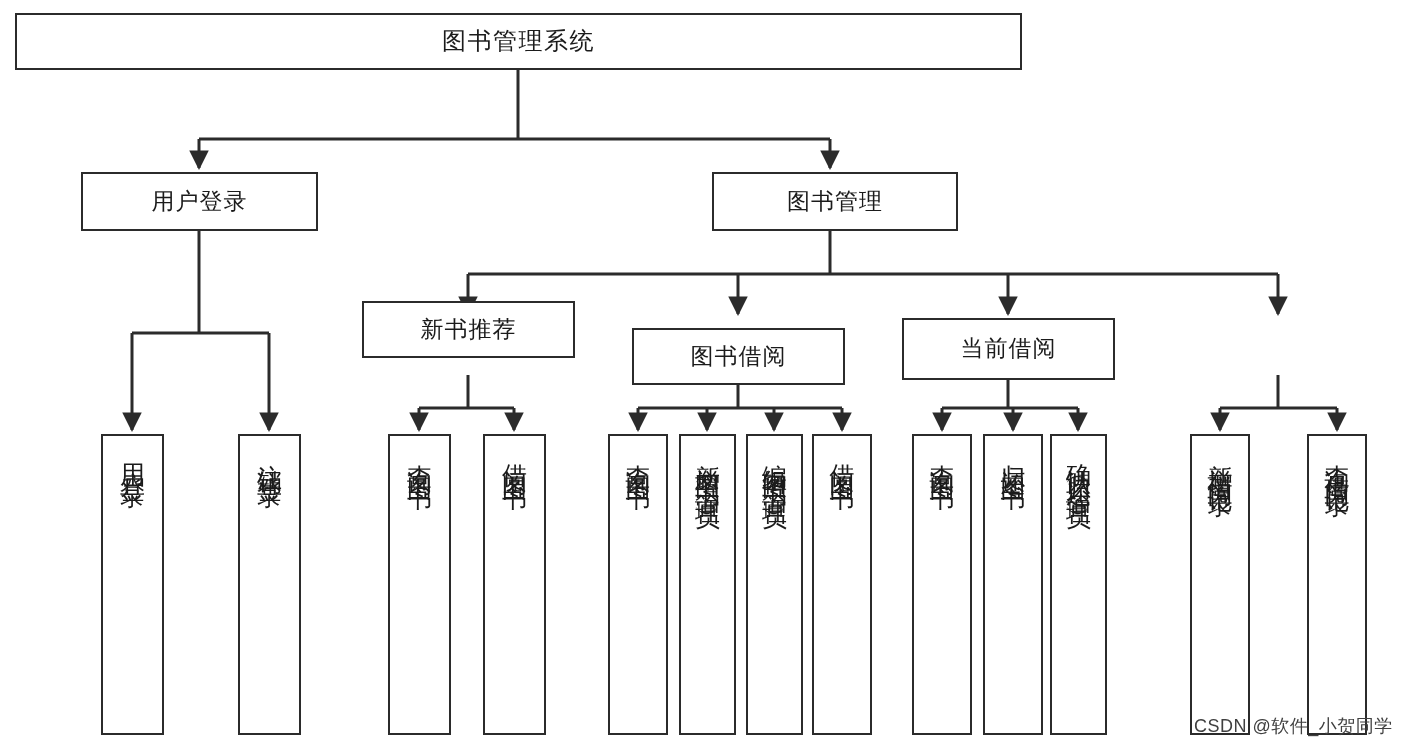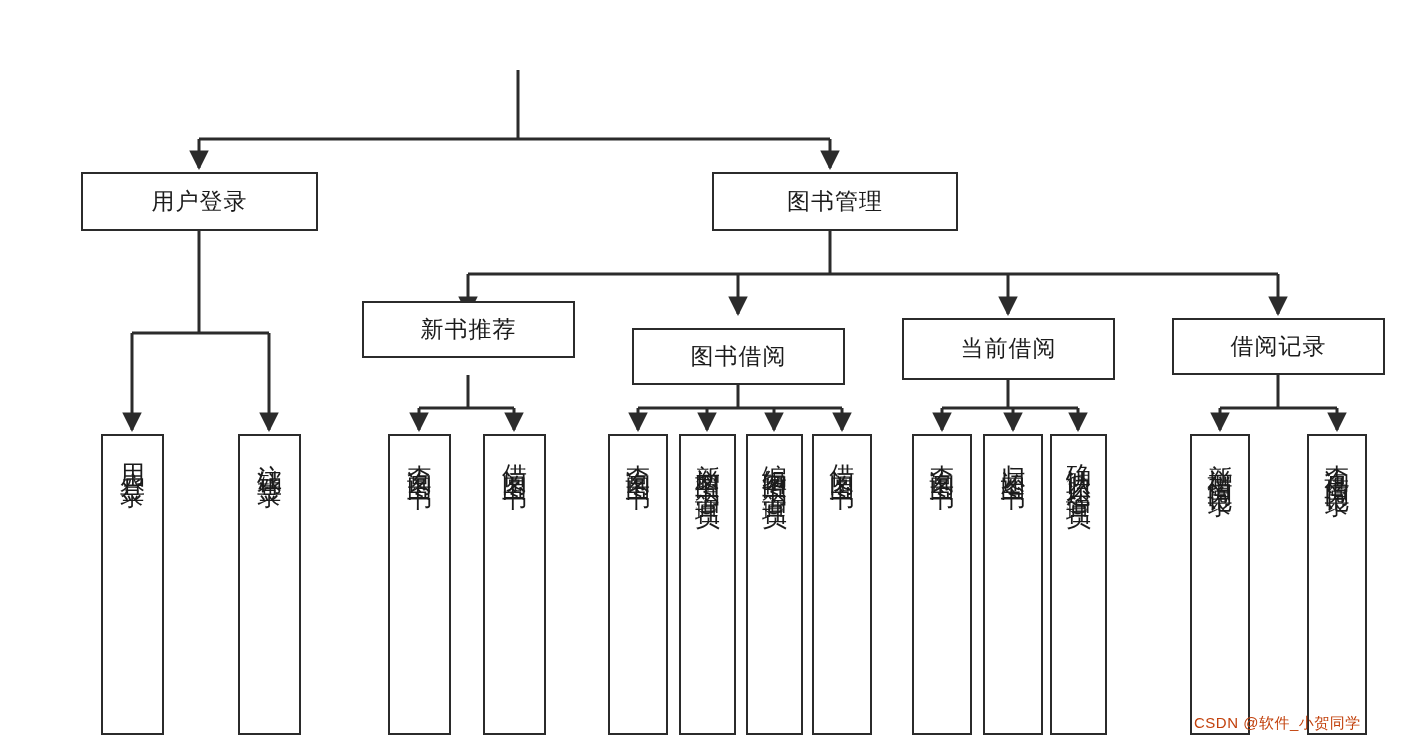--- a/index.html
+++ b/index.html
@@ -63,22 +63,22 @@
     letter-spacing: 7px;
     line-height: 1;
     white-space: nowrap;
   }
   .node.v.tall .lbl {
     letter-spacing: 6px;
     font-size: 25px;
   }
   .watermark {
     position: absolute;
-    font-size: 15px;
-    color: #c2410c;
+    font-size: 18px;
+    color: #404040;
     letter-spacing: 0.5px;
     white-space: nowrap;
     font-family: "Liberation Sans", "DejaVu Sans", sans-serif;
   }
 </style>
 </head>
 <body>
 
 <div id="canvas">
 
@@ -125,40 +125,40 @@
       <path d="M 1013 408 L 1013 430" marker-end="url(#arrow)"></path>
       <path d="M 1078 408 L 1078 430" marker-end="url(#arrow)"></path>
 
       <path d="M 1278 375 L 1278 408"></path>
       <path d="M 1220 408 L 1337 408"></path>
       <path d="M 1220 408 L 1220 430" marker-end="url(#arrow)"></path>
       <path d="M 1337 408 L 1337 430" marker-end="url(#arrow)"></path>
     </g>
   </svg>
 
+  <div class="node h root" style="left:15px; top:13px; width:1007px; height:57px;">
+    <span class="lbl">图书管理系统</span>
+  </div>
 
   <div class="node h" style="left:81px; top:172px; width:237px; height:59px;">
     <span class="lbl">用户登录</span>
   </div>
   <div class="node h" style="left:712px; top:172px; width:246px; height:59px;">
     <span class="lbl">图书管理</span>
   </div>
 
   <div class="node h" style="left:362px; top:301px; width:213px; height:57px;">
     <span class="lbl">新书推荐</span>
   </div>
   <div class="node h" style="left:632px; top:328px; width:213px; height:57px;">
     <span class="lbl">图书借阅</span>
   </div>
   <div class="node h" style="left:902px; top:318px; width:213px; height:62px;">
     <span class="lbl">当前借阅</span>
   </div>
-  <div class="node h" style="left:1172px; top:318px; width:213px; height:57px;">
-    <span class="lbl">借阅记录</span>
-  </div>
 
   <div class="node v" style="left:101px; top:434px; width:63px; height:301px;">
     <span class="lbl">用户登录</span>
   </div>
   <div class="node v" style="left:238px; top:434px; width:63px; height:301px;">
     <span class="lbl">注销登录</span>
   </div>
 
   <div class="node v" style="left:388px; top:434px; width:63px; height:301px;">
     <span class="lbl">查询图书</span>

